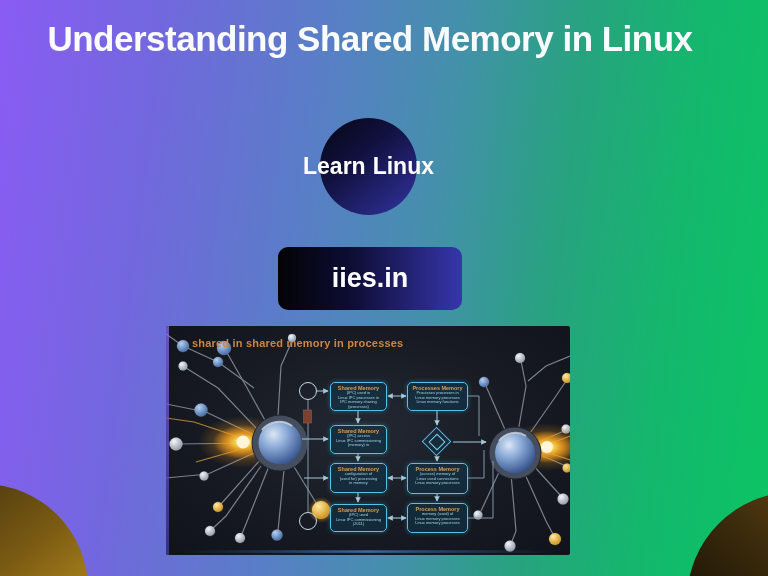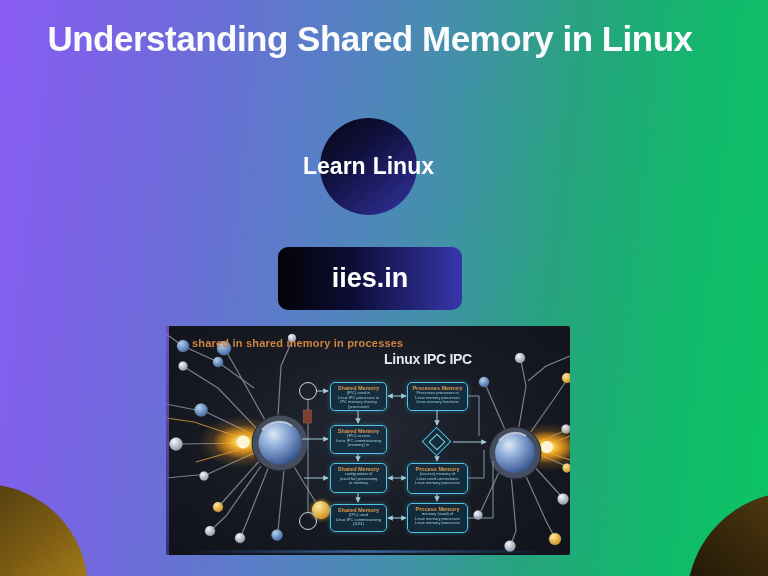--- a/index.html
+++ b/index.html
@@ -217,21 +217,20 @@
         <path d="M136,113 H162" marker-end="url(#ah)"></path>
         <path d="M138,152 H162" marker-end="url(#ah)"></path>
         <path d="M287,116 H320" marker-end="url(#ah)"></path>
       </g>
 
       <rect x="0" y="0" width="3" height="229" fill="url(#edge)" opacity=".75"></rect>
       <rect x="14" y="224.5" width="376" height="2.2" fill="url(#bglow)" filter="url(#blur1)"></rect>
     </svg>
 
     <div class="p-head-orange">shared in shared memory in processes</div>
-    <div class="p-head-white">Linux IPC IPC</div>
 
     <div class="fcircle fc-top"></div>
     <div class="fcircle fc-bottom"></div>
     <div class="diamond"></div>
     <div class="diamond-inner"></div>
 
     <div class="fbox a1">
       <div class="box-inner">
         <div class="box-title">Shared Memory</div>
         <div class="box-line">(IPC) used in</div>

